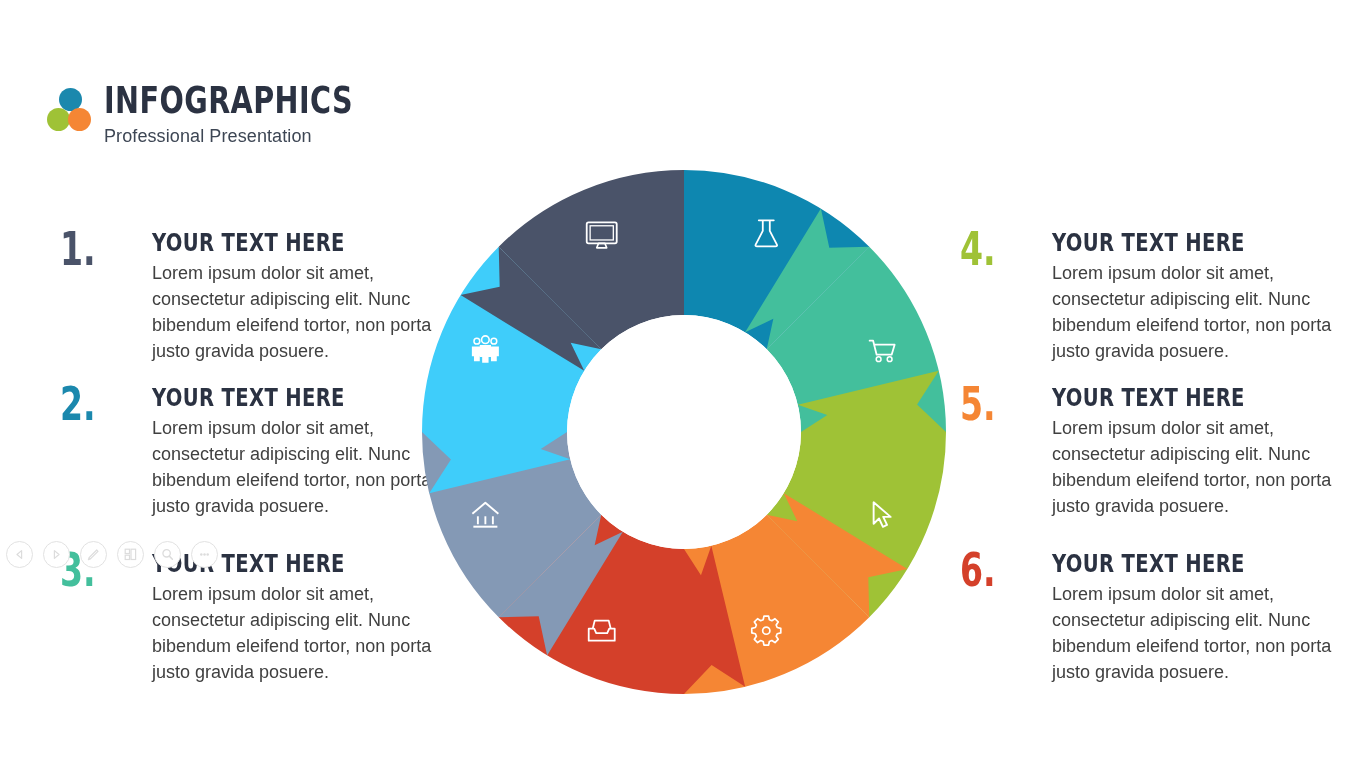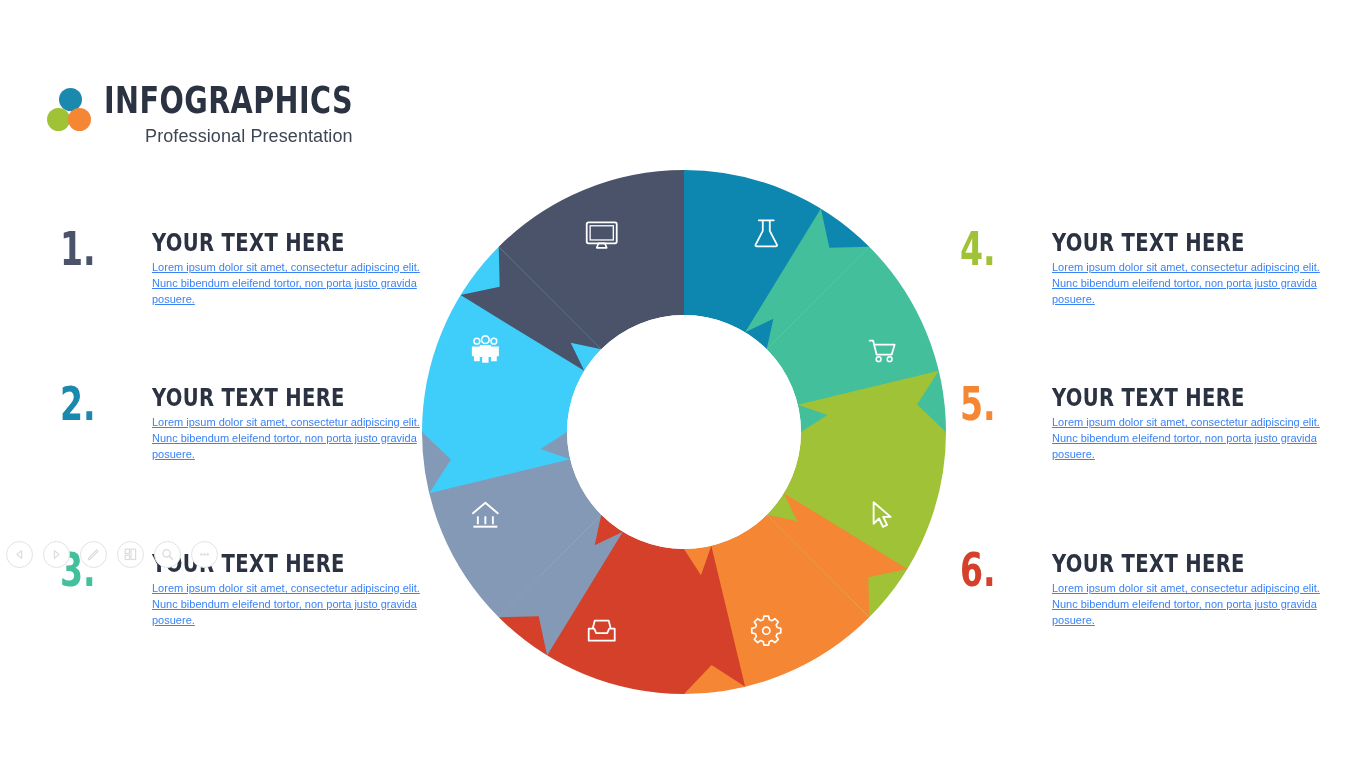--- a/index.html
+++ b/index.html
@@ -18,38 +18,38 @@
   .brand-mark .dot-blue   { width: 23px; height: 23px; left: 13px; top: 0px; }
   .brand-mark .dot-green  { width: 23px; height: 23px; left: 1px;  top: 20px; }
   .brand-mark .dot-orange { width: 23px; height: 23px; left: 22px; top: 20px; }
   .brand-text { margin-left: 10px; }
   .brand-title {
     font-family: "DejaVu Sans Condensed", "Liberation Sans Narrow", "Liberation Sans", sans-serif;
     font-weight: 700; font-size: 37px; letter-spacing: 0.5px;
     color: #2b3242; line-height: 1.02; text-transform: uppercase;
     transform: scaleX(0.86); transform-origin: left center;
   }
-  .brand-sub { font-size: 18px; color: #3d4654; margin-top: 6px; letter-spacing: 0.1px; text-align: center; }
+  .brand-sub { font-size: 18px; color: #3d4654; margin-top: 6px; letter-spacing: 0.1px; }
 
   
   .item { position: absolute; display: flex; align-items: flex-start; }
   .item-num {
     font-family: "DejaVu Sans Condensed", "Liberation Sans Narrow", "Liberation Sans", sans-serif;
     font-weight: 700; font-size: 46px; line-height: 0.86;
     transform: scaleX(0.80); transform-origin: left top;
     width: 44px; flex: none;
   }
   .item-body { width: 285px; margin-left: 48px; }
   .item-title {
     font-family: "DejaVu Sans Condensed", "Liberation Sans Narrow", "Liberation Sans", sans-serif;
     font-weight: 700; font-size: 25px; color: #2b3242; letter-spacing: 0.4px;
     text-transform: uppercase; line-height: 1.0; margin-bottom: 5px;
     transform: scaleX(0.87); transform-origin: left center;
   }
-  .item-desc { font-size: 11px; line-height: 1.45; color: #3b82f6; text-decoration: underline; }
+  .item-desc { font-size: 18px; line-height: 1.45; color: #404040; }
 
   .left-1 { left: 60px; top: 230px; }
   .left-2 { left: 60px; top: 385px; }
   .left-3 { left: 60px; top: 551px; }
   .right-4 { left: 960px; top: 230px; }
   .right-5 { left: 960px; top: 385px; }
   .right-6 { left: 960px; top: 551px; }
 
   
   #wheel { position: absolute; left: 404px; top: 152px; width: 560px; height: 560px; }

